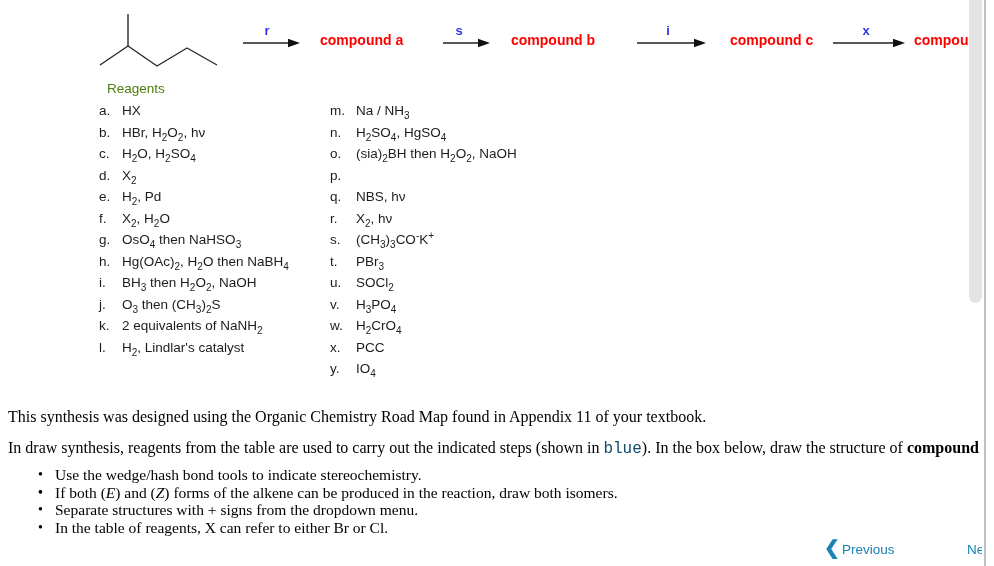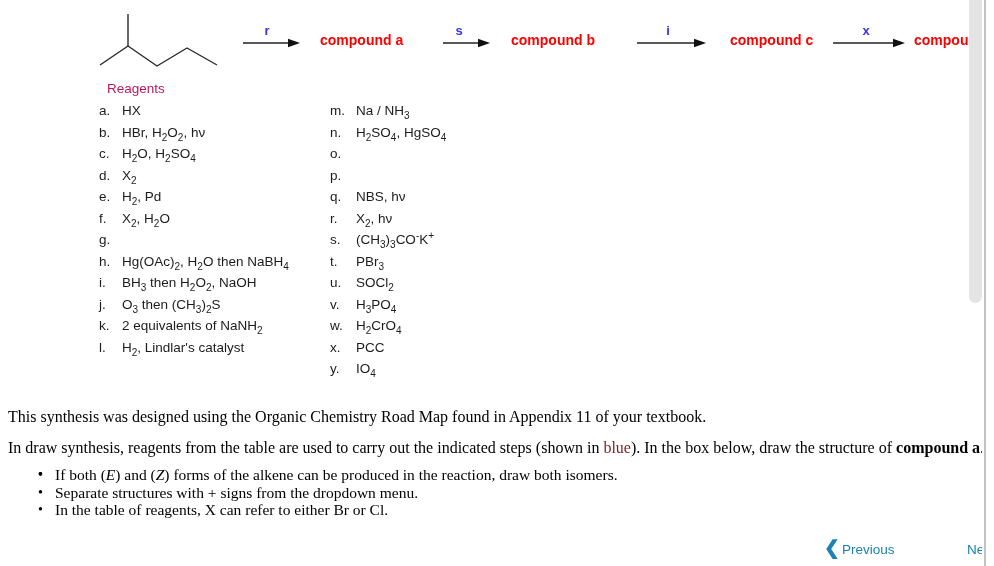--- a/index.html
+++ b/index.html
@@ -17,21 +17,21 @@
   .arrow{position:absolute;top:38px;}
   .step-label{
     position:absolute;top:23px;width:24px;text-align:center;
     font-size:13px;font-weight:bold;color:var(--step-blue,#3333f0);
   }
   .compound-label{
     position:absolute;top:32px;white-space:nowrap;
     font-size:14px;font-weight:bold;color:var(--compound-red,#ff0000);
   }
   
-  .reagents-title{position:absolute;left:107px;top:81px;font-size:13.5px;color:#be185d;}
+  .reagents-title{position:absolute;left:107px;top:81px;font-size:13.5px;color:#4d7c0f;}
   .reagent-col{position:absolute;top:100px;color:#1c1c1c;}
   #reagent-col1{left:99px;}
   #reagent-col2{left:330px;}
   .reagent-row{height:21.5px;line-height:21.5px;font-size:13.5px;white-space:nowrap;display:flex;}
   #reagent-col1 .rkey{width:23px;}
   #reagent-col2 .rkey{width:26px;}
   .rtext sub,.rtext sup{font-size:10px;line-height:0;}
   
   .instructions{
     position:absolute;left:0;top:0;width:982px;
@@ -129,20 +129,21 @@
       <div class="reagent-row">
         <span class="rkey">e.</span>
         <span class="rtext">H<sub>2</sub>, Pd</span>
       </div>
       <div class="reagent-row">
         <span class="rkey">f.</span>
         <span class="rtext">X<sub>2</sub>, H<sub>2</sub>O</span>
       </div>
       <div class="reagent-row">
         <span class="rkey">g.</span>
+        <span class="rtext">OsO<sub>4</sub> then NaHSO<sub>3</sub></span>
       </div>
       <div class="reagent-row">
         <span class="rkey">h.</span>
         <span class="rtext">Hg(OAc)<sub>2</sub>, H<sub>2</sub>O then NaBH<sub>4</sub></span>
       </div>
       <div class="reagent-row">
         <span class="rkey">i.</span>
         <span class="rtext">BH<sub>3</sub> then H<sub>2</sub>O<sub>2</sub>, NaOH</span>
       </div>
       <div class="reagent-row">
@@ -162,20 +163,21 @@
       <div class="reagent-row">
         <span class="rkey">m.</span>
         <span class="rtext">Na / NH<sub>3</sub></span>
       </div>
       <div class="reagent-row">
         <span class="rkey">n.</span>
         <span class="rtext">H<sub>2</sub>SO<sub>4</sub>, HgSO<sub>4</sub></span>
       </div>
       <div class="reagent-row">
         <span class="rkey">o.</span>
+        <span class="rtext">(sia)<sub>2</sub>BH then H<sub>2</sub>O<sub>2</sub>, NaOH</span>
       </div>
       <div class="reagent-row">
         <span class="rkey">p.</span>
       </div>
       <div class="reagent-row">
         <span class="rkey">q.</span>
         <span class="rtext">NBS, hν</span>
       </div>
       <div class="reagent-row">
         <span class="rkey">r.</span>
@@ -206,23 +208,23 @@
         <span class="rtext">PCC</span>
       </div>
       <div class="reagent-row">
         <span class="rkey">y.</span>
         <span class="rtext">IO<sub>4</sub></span>
       </div>
     </div>
 
   <div class="instructions">
     <div class="para" id="para1">This synthesis was designed using the Organic Chemistry Road Map found in Appendix 11 of your textbook.</div>
-    <div class="para" id="para2"><span>In draw synthesis, reagents from the table are used to carry out the indicated steps (shown in </span><span style="color: #7f1d1d;">blue</span><span>). In the box below, draw the structure of </span><span style="font-weight: bold;">compound a</span><span>.</span></div>
+    <div class="para" id="para2"><span>In draw synthesis, reagents from the table are used to carry out the indicated steps (shown in </span><span style="color: #0c4a6e; font-family: Liberation Mono, monospace;">blue</span><span>). In the box below, draw the structure of </span><span style="font-weight: bold;">compound a</span><span>.</span></div>
     <ul class="bullets" id="bullet-list">
-        <li><span class="dot">•</span></li>
+        <li><span class="dot">•</span><span><span>Use the wedge/hash bond tools to indicate stereochemistry.</span></span></li>
         <li><span class="dot">•</span></li>
         <li><span class="dot">•</span><span><span>If both (</span><span style="font-style: italic;">E</span><span>) and (</span><span style="font-style: italic;">Z</span><span>) forms of the alkene can be produced in the reaction, draw both isomers.</span></span></li>
         <li><span class="dot">•</span><span><span>Separate structures with + signs from the dropdown menu.</span></span></li>
         <li><span class="dot">•</span><span><span>In the table of reagents, X can refer to either Br or Cl.</span></span></li>
       </ul>
   </div>
 
   <div class="pager-btn" id="prev-btn">
     <span class="chevron">❮</span>
     <span>Previous</span>

